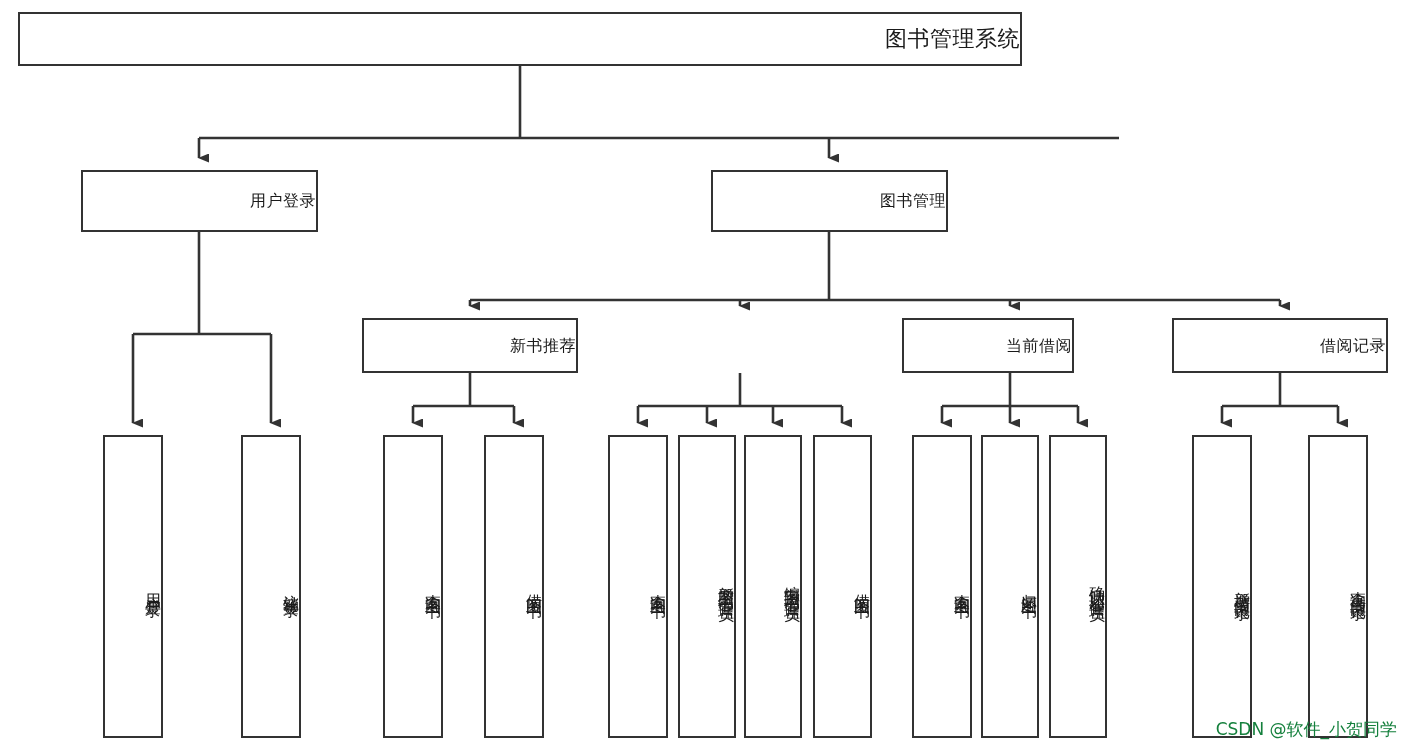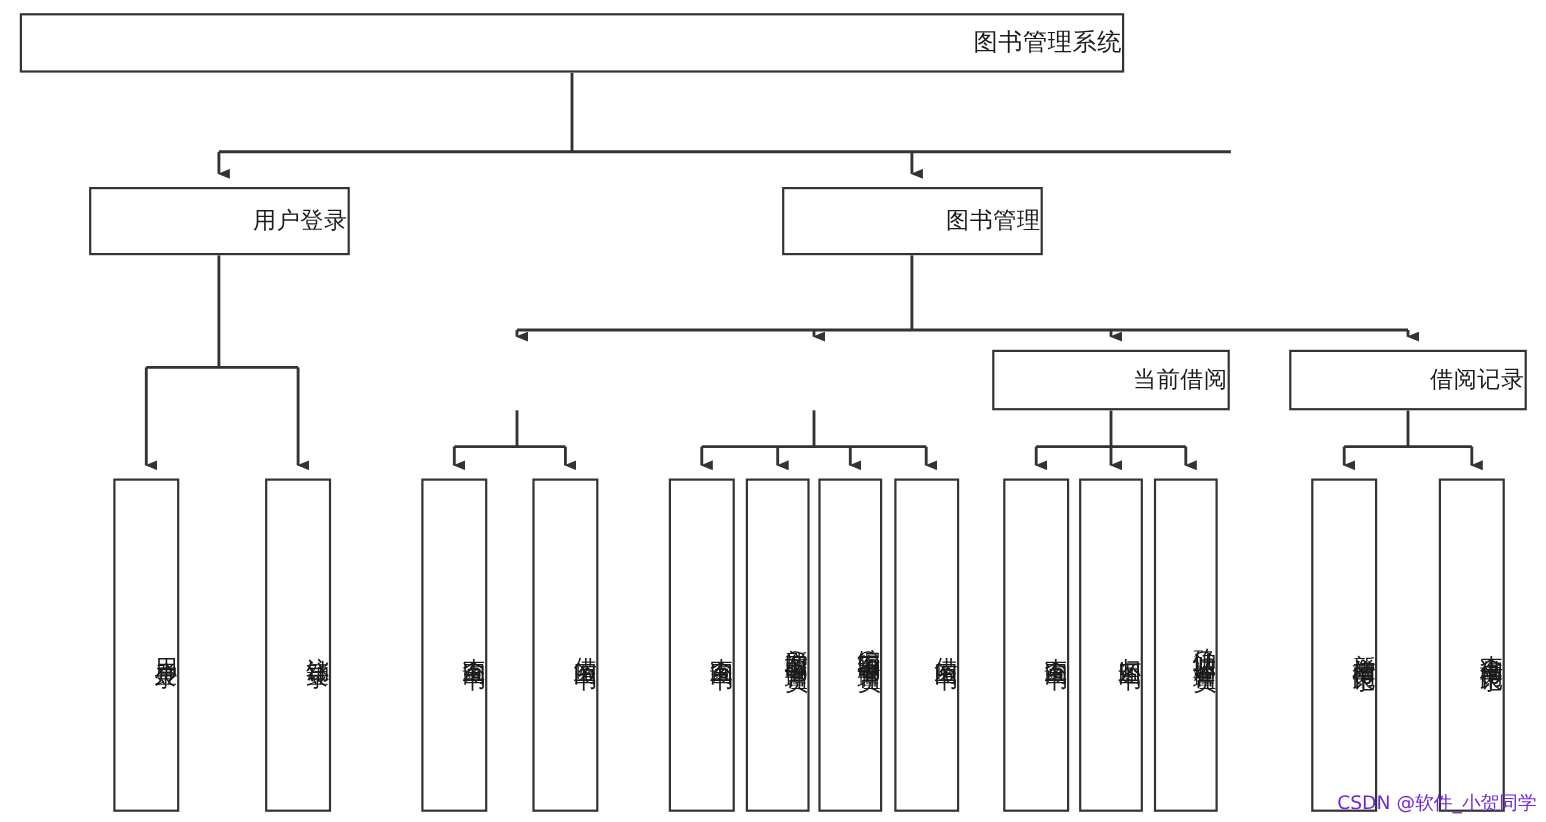--- a/index.html
+++ b/index.html
@@ -24,21 +24,21 @@
     position: absolute;
     box-sizing: border-box;
     background: #ffffff;
     border: 2px solid #333333;
     display: flex;
     align-items: center;
     justify-content: flex-end;
   }
   .node-label {
     color: #1a1a1a;
-    font-size: 21px;
+    font-size: 16px;
     line-height: 1.22;
     letter-spacing: 0.5px;
     text-align: center;
     white-space: nowrap;
   }
   .node-box.vertical .node-label {
     writing-mode: vertical-rl;
     text-orientation: upright;
     letter-spacing: 3px;
     line-height: 1;
@@ -59,21 +59,21 @@
     fill: none;
   }
   .conn-arrow {
     fill: #333333;
   }
   .watermark {
     position: absolute;
     right: 8px;
     bottom: 6px;
     font-size: 17px;
-    color: #6d28d9;
+    color: #15803d;
     white-space: nowrap;
     user-select: none;
   }
 </style>
 </head>
 <body>
 
 <div id="diagram-root">
 
   <svg class="connectors" viewBox="0 0 1405 747">
@@ -142,21 +142,24 @@
     <span class="node-label">图书管理系统</span>
   </div>
 
   <div class="node-box" style="left:81px; top:170px; width:237px; height:62px;">
     <span class="node-label">用户登录</span>
   </div>
   <div class="node-box" style="left:711px; top:170px; width:237px; height:62px;">
     <span class="node-label">图书管理</span>
   </div>
 
-  <div class="node-box" style="left:902px; top:318px; width:216px; height:55px;">
+  <div class="node-box" style="left:362px; top:318px; width:216px; height:55px;">
+    <span class="node-label">新书推荐</span>
+  </div>
+  <div class="node-box" style="left:902px; top:318px; width:172px; height:55px;">
     <span class="node-label">当前借阅</span>
   </div>
   <div class="node-box" style="left:1172px; top:318px; width:216px; height:55px;">
     <span class="node-label">借阅记录</span>
   </div>
 
   <div class="node-box vertical" style="left:103px; top:435px; width:60px; height:303px;">
     <span class="node-label">用户登录</span>
   </div>
   <div class="node-box vertical" style="left:241px; top:435px; width:60px; height:303px;">

